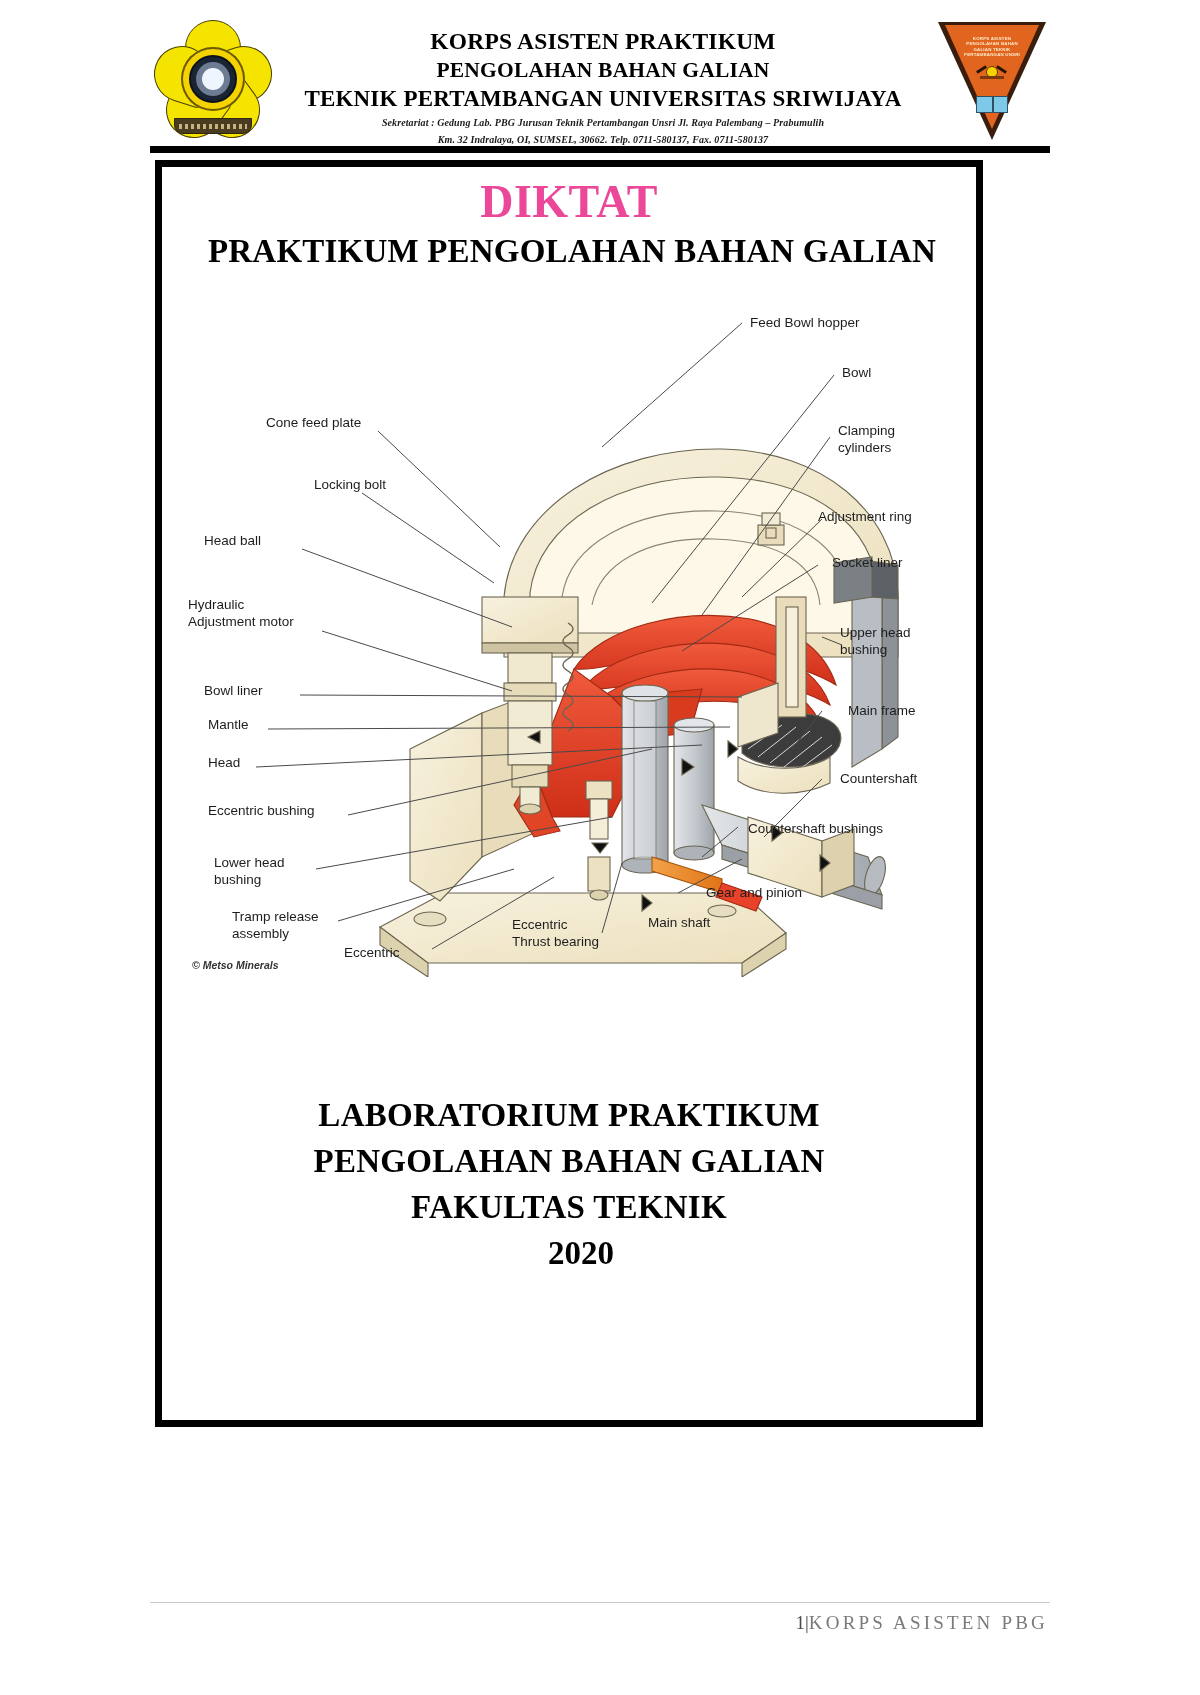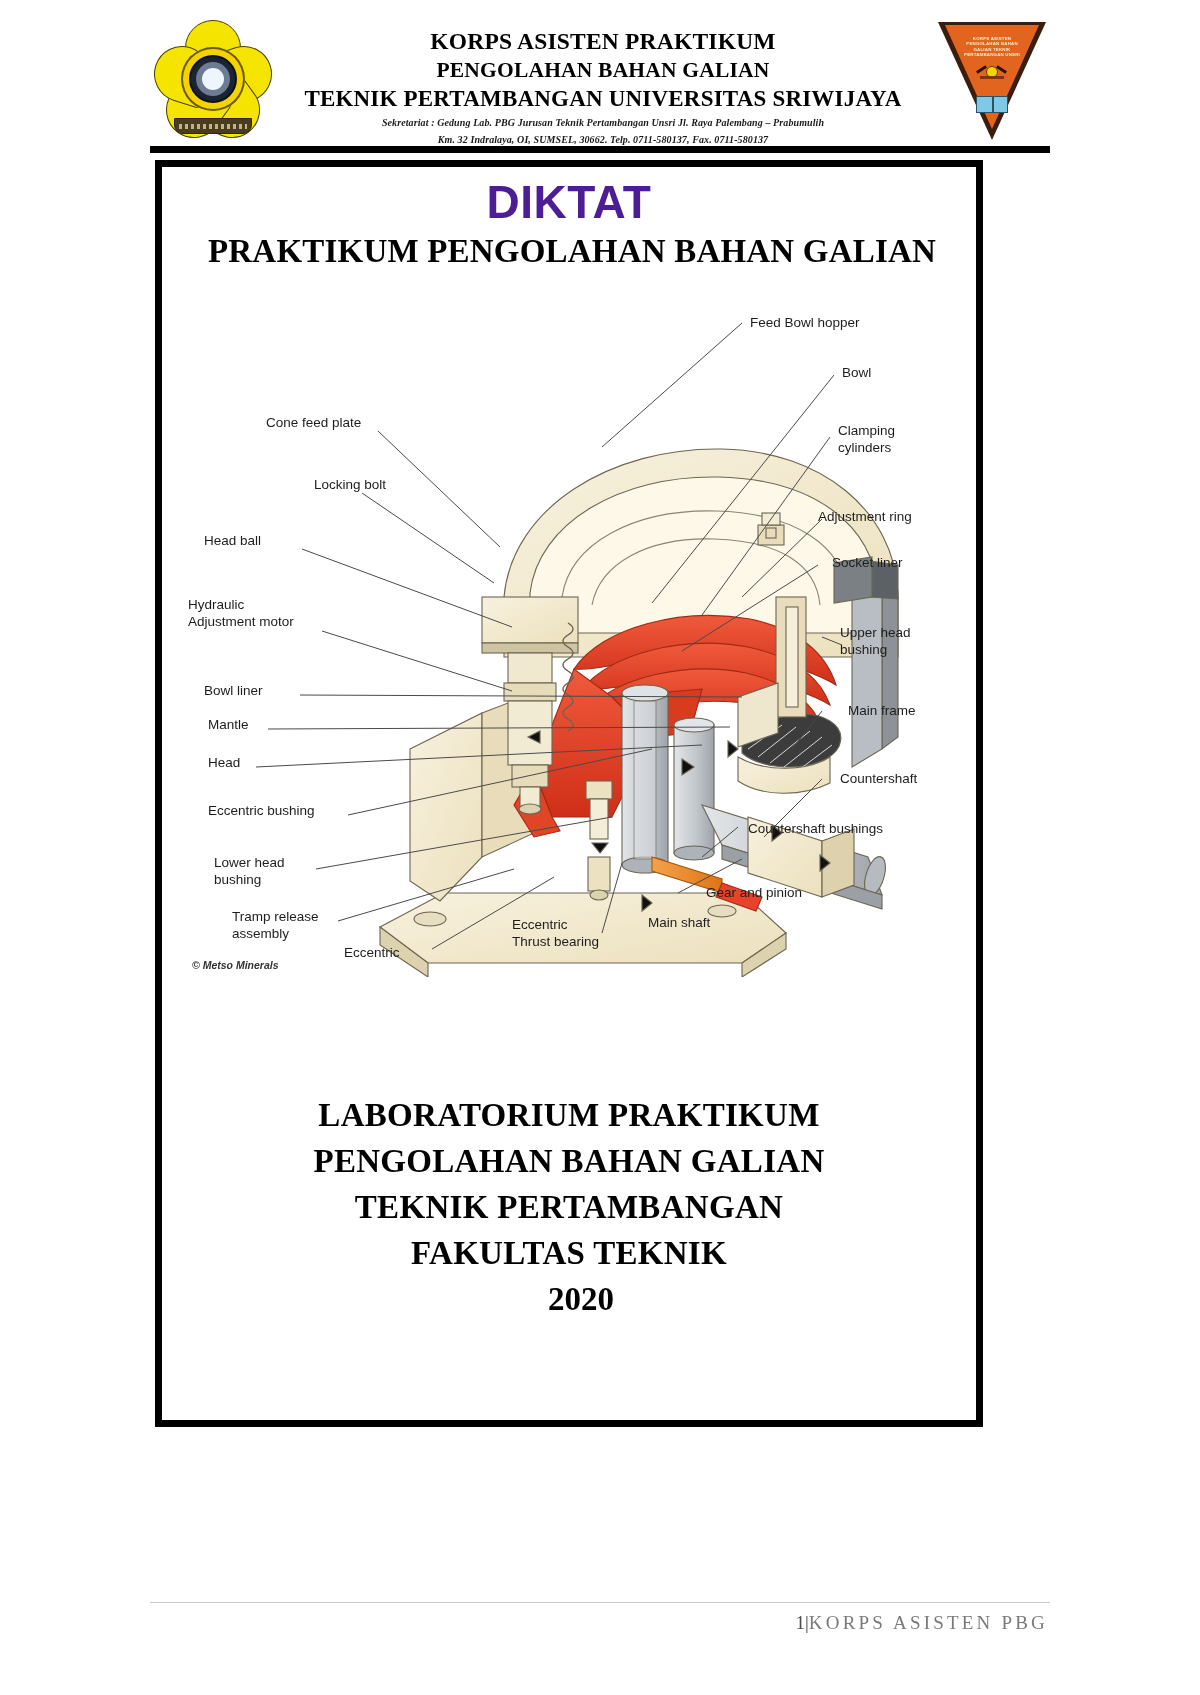--- a/index.html
+++ b/index.html
@@ -118,22 +118,22 @@
   }
 
   
   .cover-box{
     position:absolute; left:155px; top:160px; width:828px; height:1267px;
     border:7px solid #000; background:#fff;
   }
 
   .title-diktat{
     position:absolute; left:0; top:8px; width:100%;
-    text-align:center; font-family:Liberation Sans, sans-serif; font-weight:bold;
-    font-size:46px; line-height:54px; color:#4c1d95; letter-spacing:.5px;
+    text-align:center; font-family:Liberation Serif, serif; font-weight:bold;
+    font-size:46px; line-height:54px; color:#ec4899; letter-spacing:.5px;
   }
   .title-sub{
     position:absolute; left:-9px; top:62px; width:838px;
     text-align:center; font-family:"Liberation Serif", serif; font-weight:bold;
     font-size:33px; line-height:44px; color:#000; letter-spacing:.2px;
     white-space:nowrap;
   }
 
   
   .figure{
@@ -406,21 +406,20 @@
     <div class="fig-label" style="left:524px; top:588px;">Gear and pinion</div>
 
     <div class="fig-label" style="left:330px; top:620px;">Eccentric
 Thrust bearing</div>
     <div class="fig-label" style="left:466px; top:618px;">Main shaft</div>
   </div>
 
   <div class="bottom-block">
     <div class="bb-line">LABORATORIUM PRAKTIKUM</div>
     <div class="bb-line">PENGOLAHAN BAHAN GALIAN</div>
-    <div class="bb-line">TEKNIK PERTAMBANGAN</div>
     <div class="bb-line">FAKULTAS TEKNIK</div>
     <div class="bb-year">2020</div>
   </div>
 
 </div>
 
 <div class="footer-rule"></div>
 <div class="footer-text"><span class="pg">1</span><span class="pg">|</span><span>KORPS ASISTEN PBG</span></div>
 
 </body></html>

